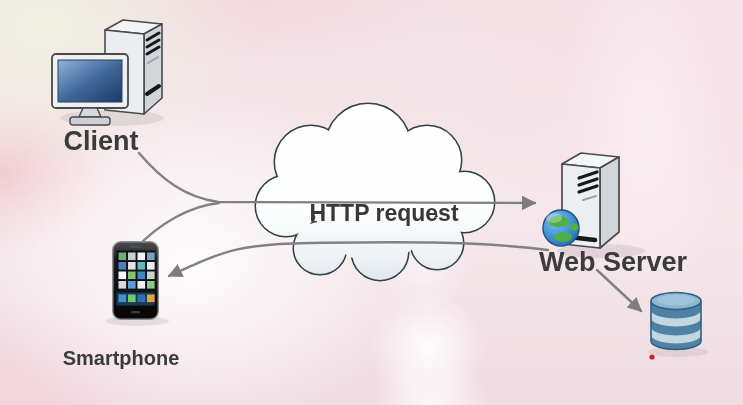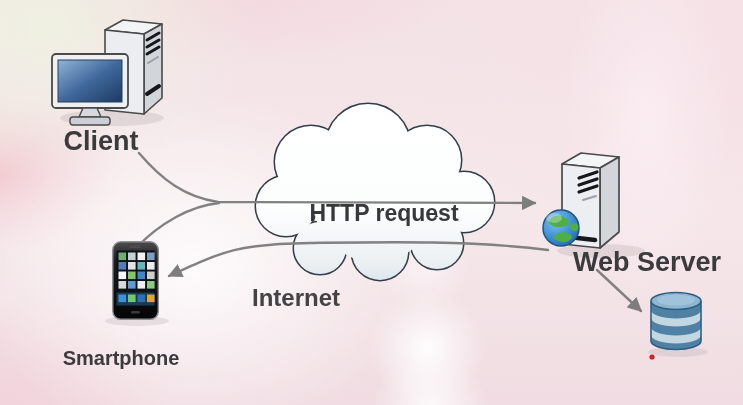--- a/index.html
+++ b/index.html
@@ -192,17 +192,16 @@
     <circle cx="652" cy="357" r="2.6" fill="#cc2222"></circle>
   </svg>
 
   <div class="lbl lbl-node" style="left:101px; top:126px;">Client</div>
 
   <div class="lbl lbl-smartphone" style="left:121px; top:347px;">Smartphone</div>
 
   <div class="lbl lbl-cloud" style="left:384px; top:172px;margin-top:28px;">HTTP request</div>
 
 
-  <div class="lbl lbl-internet" style="left:296px; top:284px;">Internet</div>
-
-  <div class="lbl lbl-node" style="left:647px; top:247px;">Web Server</div>
+
+  <div class="lbl lbl-node" style="left:613px; top:247px;">Web Server</div>
 
 </div>
 
 </body></html>

